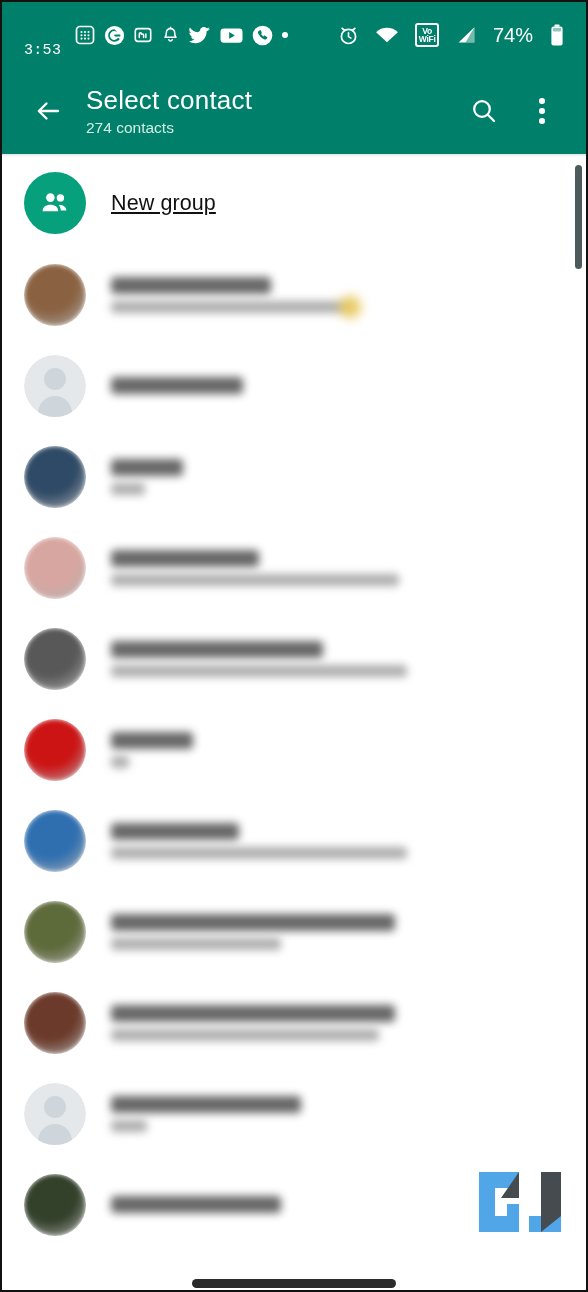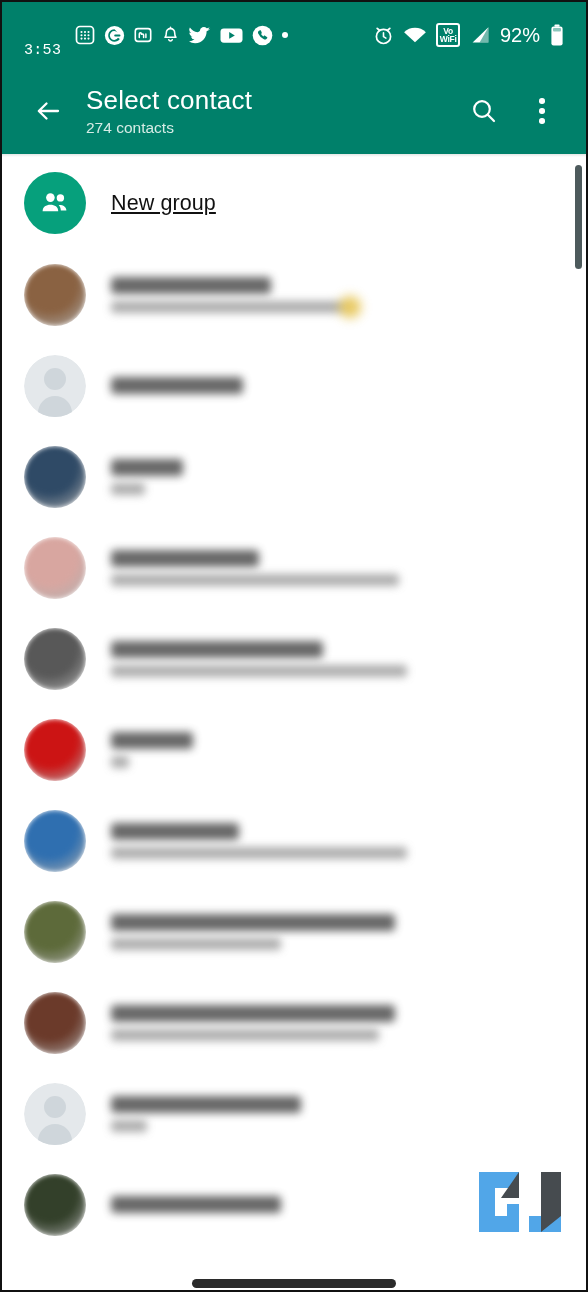--- a/index.html
+++ b/index.html
@@ -22,21 +22,21 @@
   .statusbar {
     height:66px;
     background:#00806a;
     display:flex;
     align-items:center;
     padding:0 22px;
     color:#ffffff;
   }
   .sb-left, .sb-right { display:flex; align-items:center; }
   .sb-left { gap:9px; }
-  .sb-right { gap:9px; margin-left:auto;align-items:center; }
+  .sb-right { gap:16px; margin-left:auto;align-items:center; }
   .sb-clock {
     font-size:15px; letter-spacing:.3px;
     font-family:Liberation Mono, monospace;
     margin-right:5px;
     margin-top:31px;
   }
   .sb-ico { display:flex; align-items:center; justify-content:center; }
   .sb-ico svg { display:block; }
   .sb-pct { font-size:20px; margin-right:1px; }
   .sb-dot { width:6px; height:6px; border-radius:50%; background:#fff; }
@@ -250,21 +250,21 @@
         <span>WiFi</span>
       </span>
 
       <span class="sb-ico">
         <svg width="22" height="19" viewBox="0 0 22 19">
             <path d="M19.4 1.2v15.4H3.6z" fill="#fff"></path>
             <path d="M19.4 1.2v15.4H10.6z" fill="#00806a" opacity=".55"></path>
           </svg>
       </span>
 
-      <span class="sb-pct">92%</span>
+      <span class="sb-pct">74%</span>
 
       <span class="sb-ico">
         <svg width="14" height="22" viewBox="0 0 14 22">
             <rect x="4.4" y="0.6" width="5.2" height="2.2" rx="1" fill="#fff"></rect>
             <rect x="1.4" y="2.6" width="11.2" height="18.8" rx="2.2" fill="#fff"></rect>
             <rect x="3" y="4" width="8" height="3.6" rx="1" fill="#00806a" opacity=".45"></rect>
           </svg>
       </span>
     </div>
   </div>

